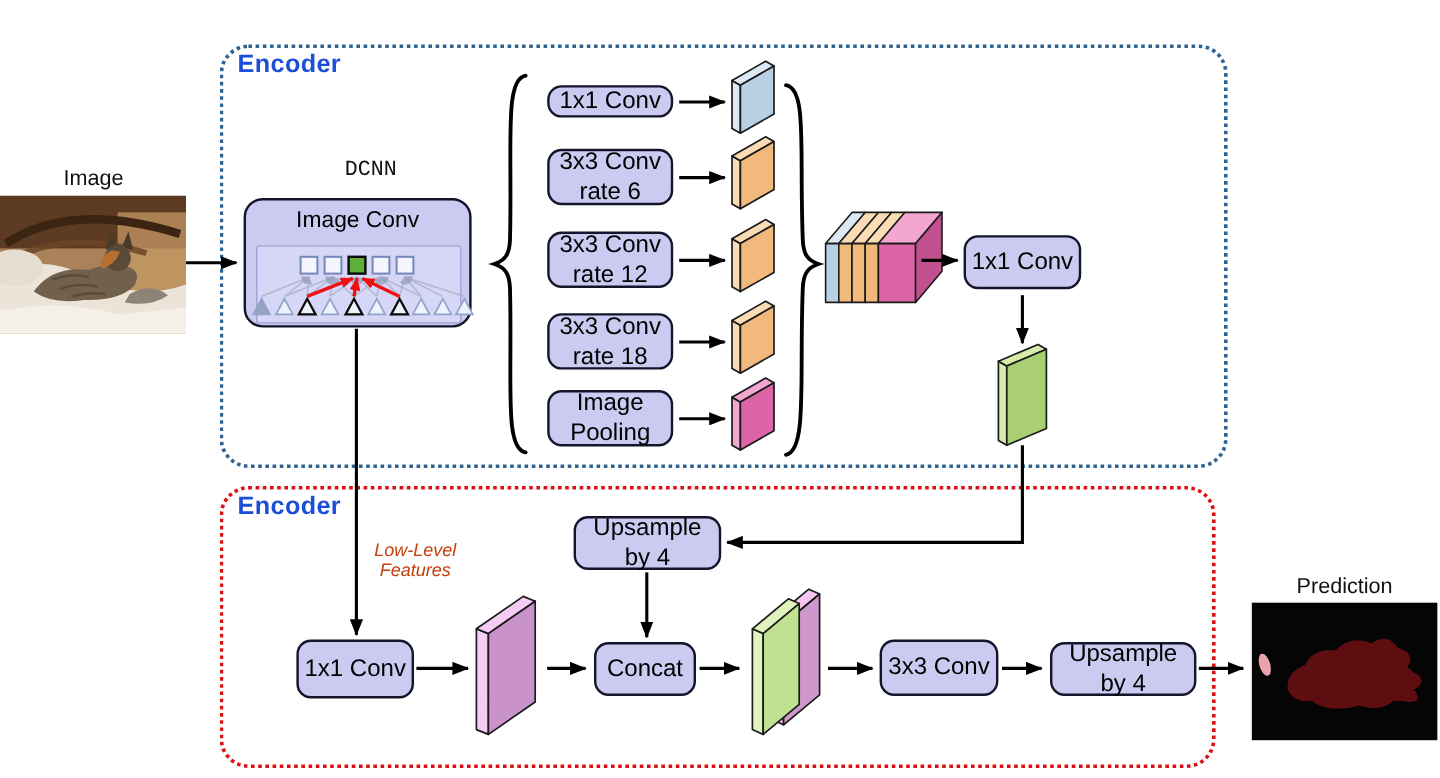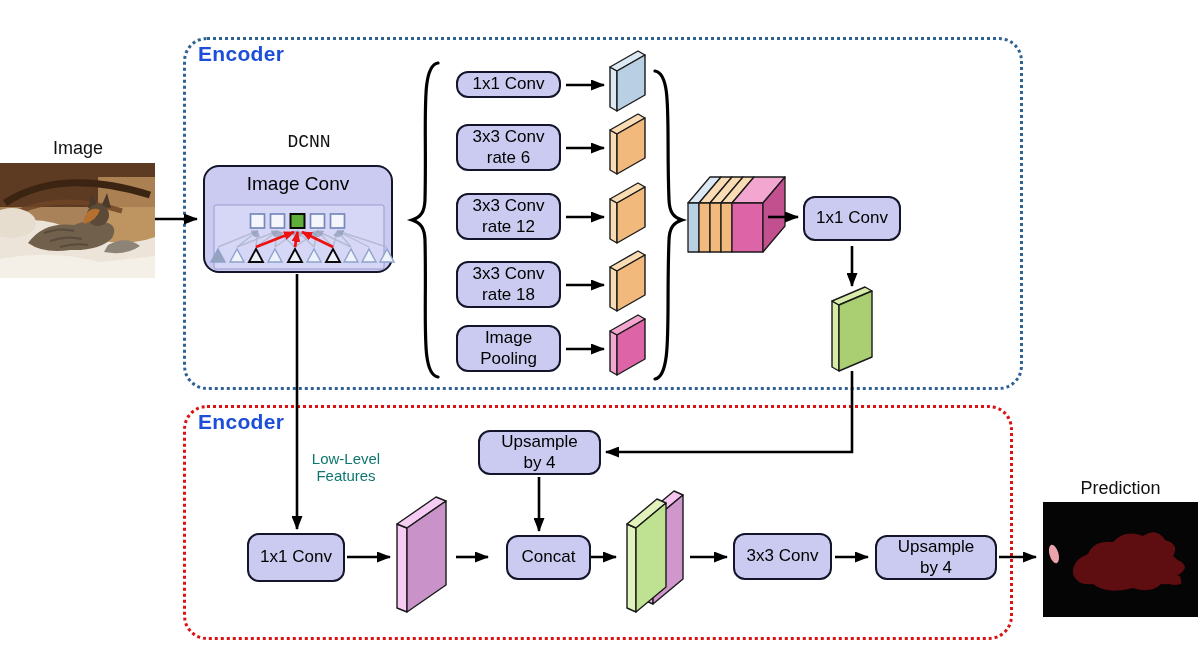--- a/index.html
+++ b/index.html
@@ -7,26 +7,26 @@
     position:relative;width:1200px;height:648px;background:#ffffff;
     font-family:"Liberation Sans", sans-serif;color:#000;overflow:hidden;
   }
   .region{position:absolute;box-sizing:border-box;border-radius:24px;background:transparent;}
   #encoder-region{left:183px;top:37px;width:840px;height:353px;border:3px dotted #2e6293;}
   #decoder-region{left:183px;top:405px;width:830px;height:235px;border:3px dotted #dd1111;}
   .section-title{position:absolute;font-size:21px;font-weight:bold;color:#1d4ed8;letter-spacing:.3px;}
   .node{
     position:absolute;background:#cbcbf1;border:2px solid #14142a;border-radius:12px;
     display:flex;align-items:center;justify-content:center;text-align:center;
-    font-size:17px;line-height:1.22;white-space:pre-line;box-sizing:border-box;
+    font-size:20px;line-height:1.22;white-space:pre-line;box-sizing:border-box;
   }
   #atrous-box{left:203px;top:165px;width:190px;height:108px;border-radius:16px;
     justify-content:center;align-items:flex-start;padding-top:5px;font-size:19px;}
   .caption{position:absolute;font-size:18px;color:#111;text-align:center;}
-  .small-caption{position:absolute;font-size:15px;color:#0f766e;text-align:center;line-height:1.15;white-space:pre-line;}
+  .small-caption{position:absolute;font-size:15px;color:#c2410c;text-align:center;line-height:1.15;white-space:pre-line;font-style:italic;}
   .artbox{position:absolute;}
   svg{display:block;}
   #diagram{position:absolute;left:0;top:0;pointer-events:none;}
 </style>
 </head>
 <body>
 
 <div id="canvas">
 
   <div class="region" id="encoder-region"></div>
@@ -190,18 +190,18 @@
   <div class="node" style="left:456px;top:261px;width:105px;height:47px;">3x3 Conv
 rate 18</div>
   <div class="node" style="left:456px;top:325px;width:105px;height:47px;">Image
 Pooling</div>
 
   <div class="node" style="left:803px;top:196px;width:98px;height:45px;">1x1 Conv</div>
 
   <div class="node" style="left:478px;top:430px;width:123px;height:45px;">Upsample
 by 4</div>
   <div class="node" style="left:247px;top:533px;width:98px;height:49px;">1x1 Conv</div>
-  <div class="node" style="left:495px;top:535px;width:85px;height:45px;margin-left:11px;">Concat</div>
+  <div class="node" style="left:495px;top:535px;width:85px;height:45px;">Concat</div>
   <div class="node" style="left:733px;top:533px;width:99px;height:47px;">3x3 Conv</div>
   <div class="node" style="left:875px;top:535px;width:122px;height:45px;">Upsample
 by 4</div>
 
 </div>
 
 </body></html>

